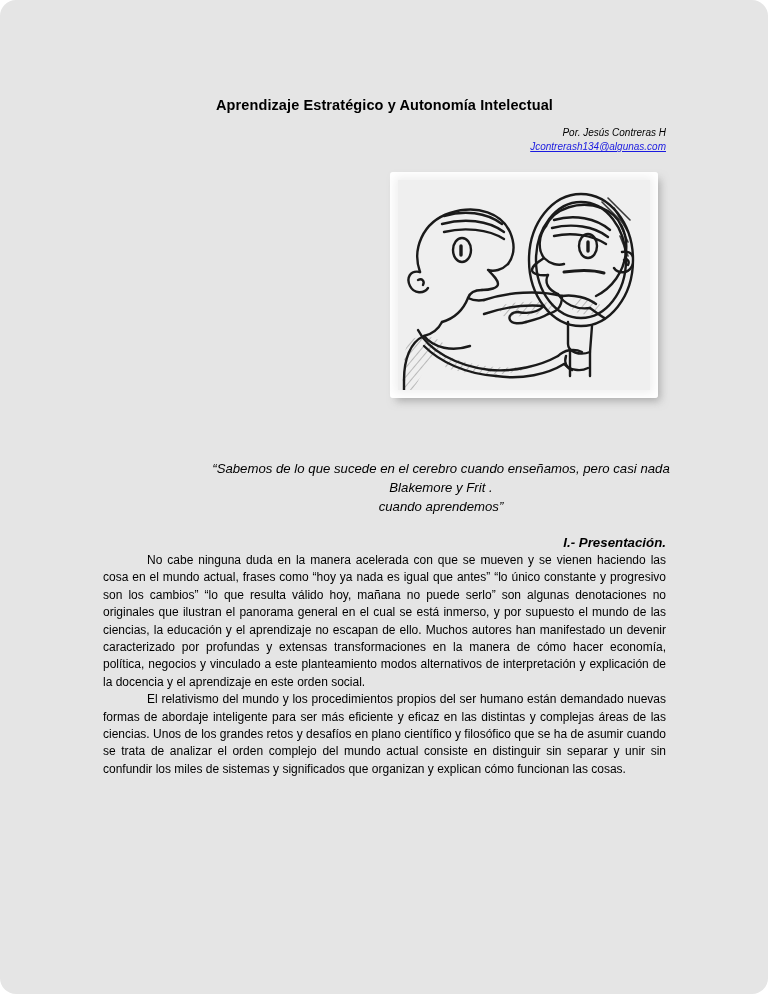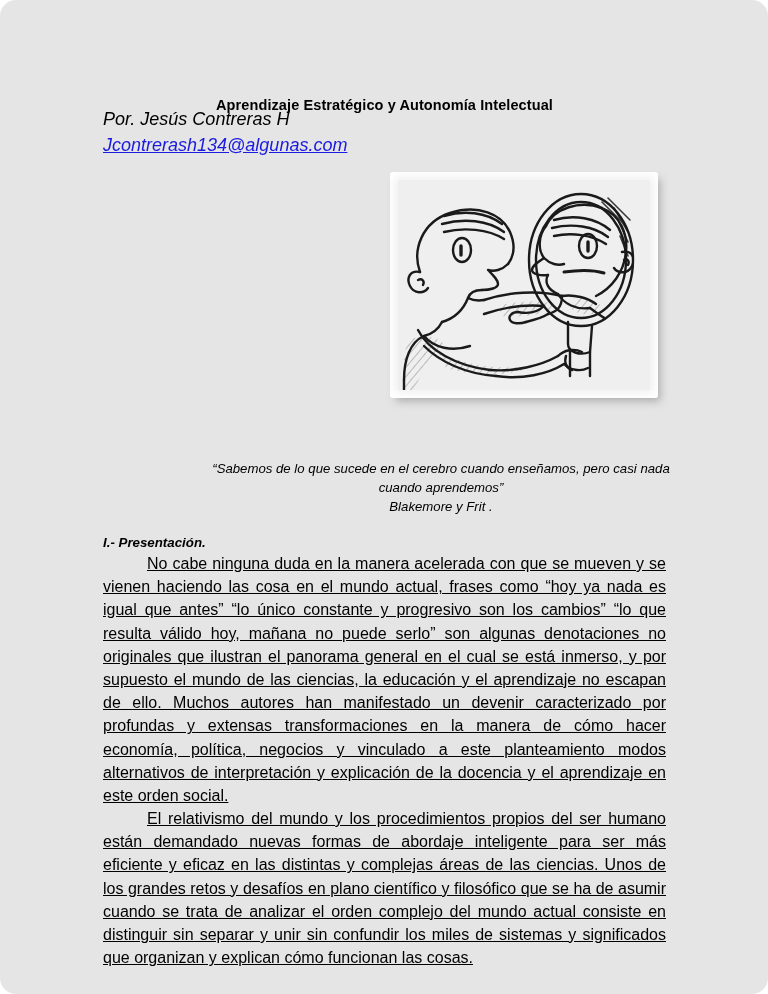--- a/index.html
+++ b/index.html
@@ -36,24 +36,24 @@
     font-size: 14.5px;
     font-weight: bold;
     letter-spacing: 0.1px;
     line-height: 1.25;
   }
 
   
   .byline-block {
     position: absolute;
     left: 103px;
-    top: 107px;
-    width: 563px;
-    text-align: left;
-    font-size: 18px;
+    top: 126px;
+    width: 563px;
+    text-align: right;
+    font-size: 10px;
     font-style: italic;
     line-height: 1.42;
   }
   .byline-author { display: block; }
   .byline-email {
     display: inline-block;
     color: #1a1ae0;
     text-decoration: underline;
     font-style: italic;
     cursor: pointer;
@@ -102,34 +102,33 @@
 
   
   .section-heading {
     position: absolute;
     left: 103px;
     top: 524px;
     width: 563px;
     font-size: 13.3px;
     font-weight: bold;
     font-style: italic;
-    text-align: left;
+    text-align: right;
   }
 
   
   .body-text {
     position: absolute;
     left: 103px;
     top: 552px;
     width: 563px;
-    font-size: 16px;
+    font-size: 12px;
     line-height: 1.45;
     text-align: justify;
     text-justify: inter-word;
-    text-decoration: underline;
   }
   .body-text p {
     margin: 0;
     text-indent: 44px;
     text-align: justify;
   }
   .body-text p:last-child { text-align-last: left; }
 </style>
 </head>
 <body>
@@ -244,22 +243,22 @@
           <path d="M100 126 C124 120 150 120 162 126 C150 134 126 138 104 136 Z" fill="url(#hatch)"></path>
           <path d="M40 172 C70 186 110 192 140 184 C120 196 80 198 48 188 Z" fill="url(#hatch)"></path>
           <path d="M176 118 C190 116 202 122 206 130 C196 136 184 136 174 130 Z" fill="url(#hatch)"></path>
         </g>
       </svg>
     </div>
   </div>
 
   <blockquote class="quote-block">
     <span class="quote-line">“Sabemos de lo que sucede en el cerebro cuando enseñamos, pero casi nada</span>
+    <span class="quote-line">Blakemore y Frit .</span>
     <span class="quote-line">cuando aprendemos”</span>
-    <span class="quote-line">Blakemore y Frit .</span>
   </blockquote>
 
   <h2 class="section-heading">I.- Presentación.</h2>
 
   <div class="body-text">
     <p>No cabe  ninguna duda en la manera acelerada con que se mueven y se vienen haciendo las cosa en el mundo actual, frases como “hoy ya nada es igual que antes” “lo único constante y progresivo son los cambios” “lo que resulta válido hoy,  mañana no puede serlo” son algunas denotaciones no originales que ilustran el panorama general en el cual se está inmerso, y por supuesto el mundo de las ciencias, la educación y el aprendizaje no escapan de ello. Muchos autores han manifestado un devenir caracterizado por profundas y extensas transformaciones en la manera de cómo hacer economía, política, negocios y vinculado a este planteamiento modos alternativos de interpretación y explicación de la docencia y el aprendizaje en este orden social.</p>
     <p>El relativismo del mundo y los procedimientos propios del ser humano están demandado nuevas formas de abordaje inteligente para ser más eficiente y eficaz en las distintas y complejas  áreas de las ciencias. Unos de los grandes retos y desafíos en plano científico y filosófico que se ha de asumir cuando se trata de analizar el orden complejo del mundo actual  consiste en distinguir sin separar y unir sin confundir los miles de sistemas y significados que organizan y explican cómo funcionan las cosas.</p>
   </div>
 
 </div>

